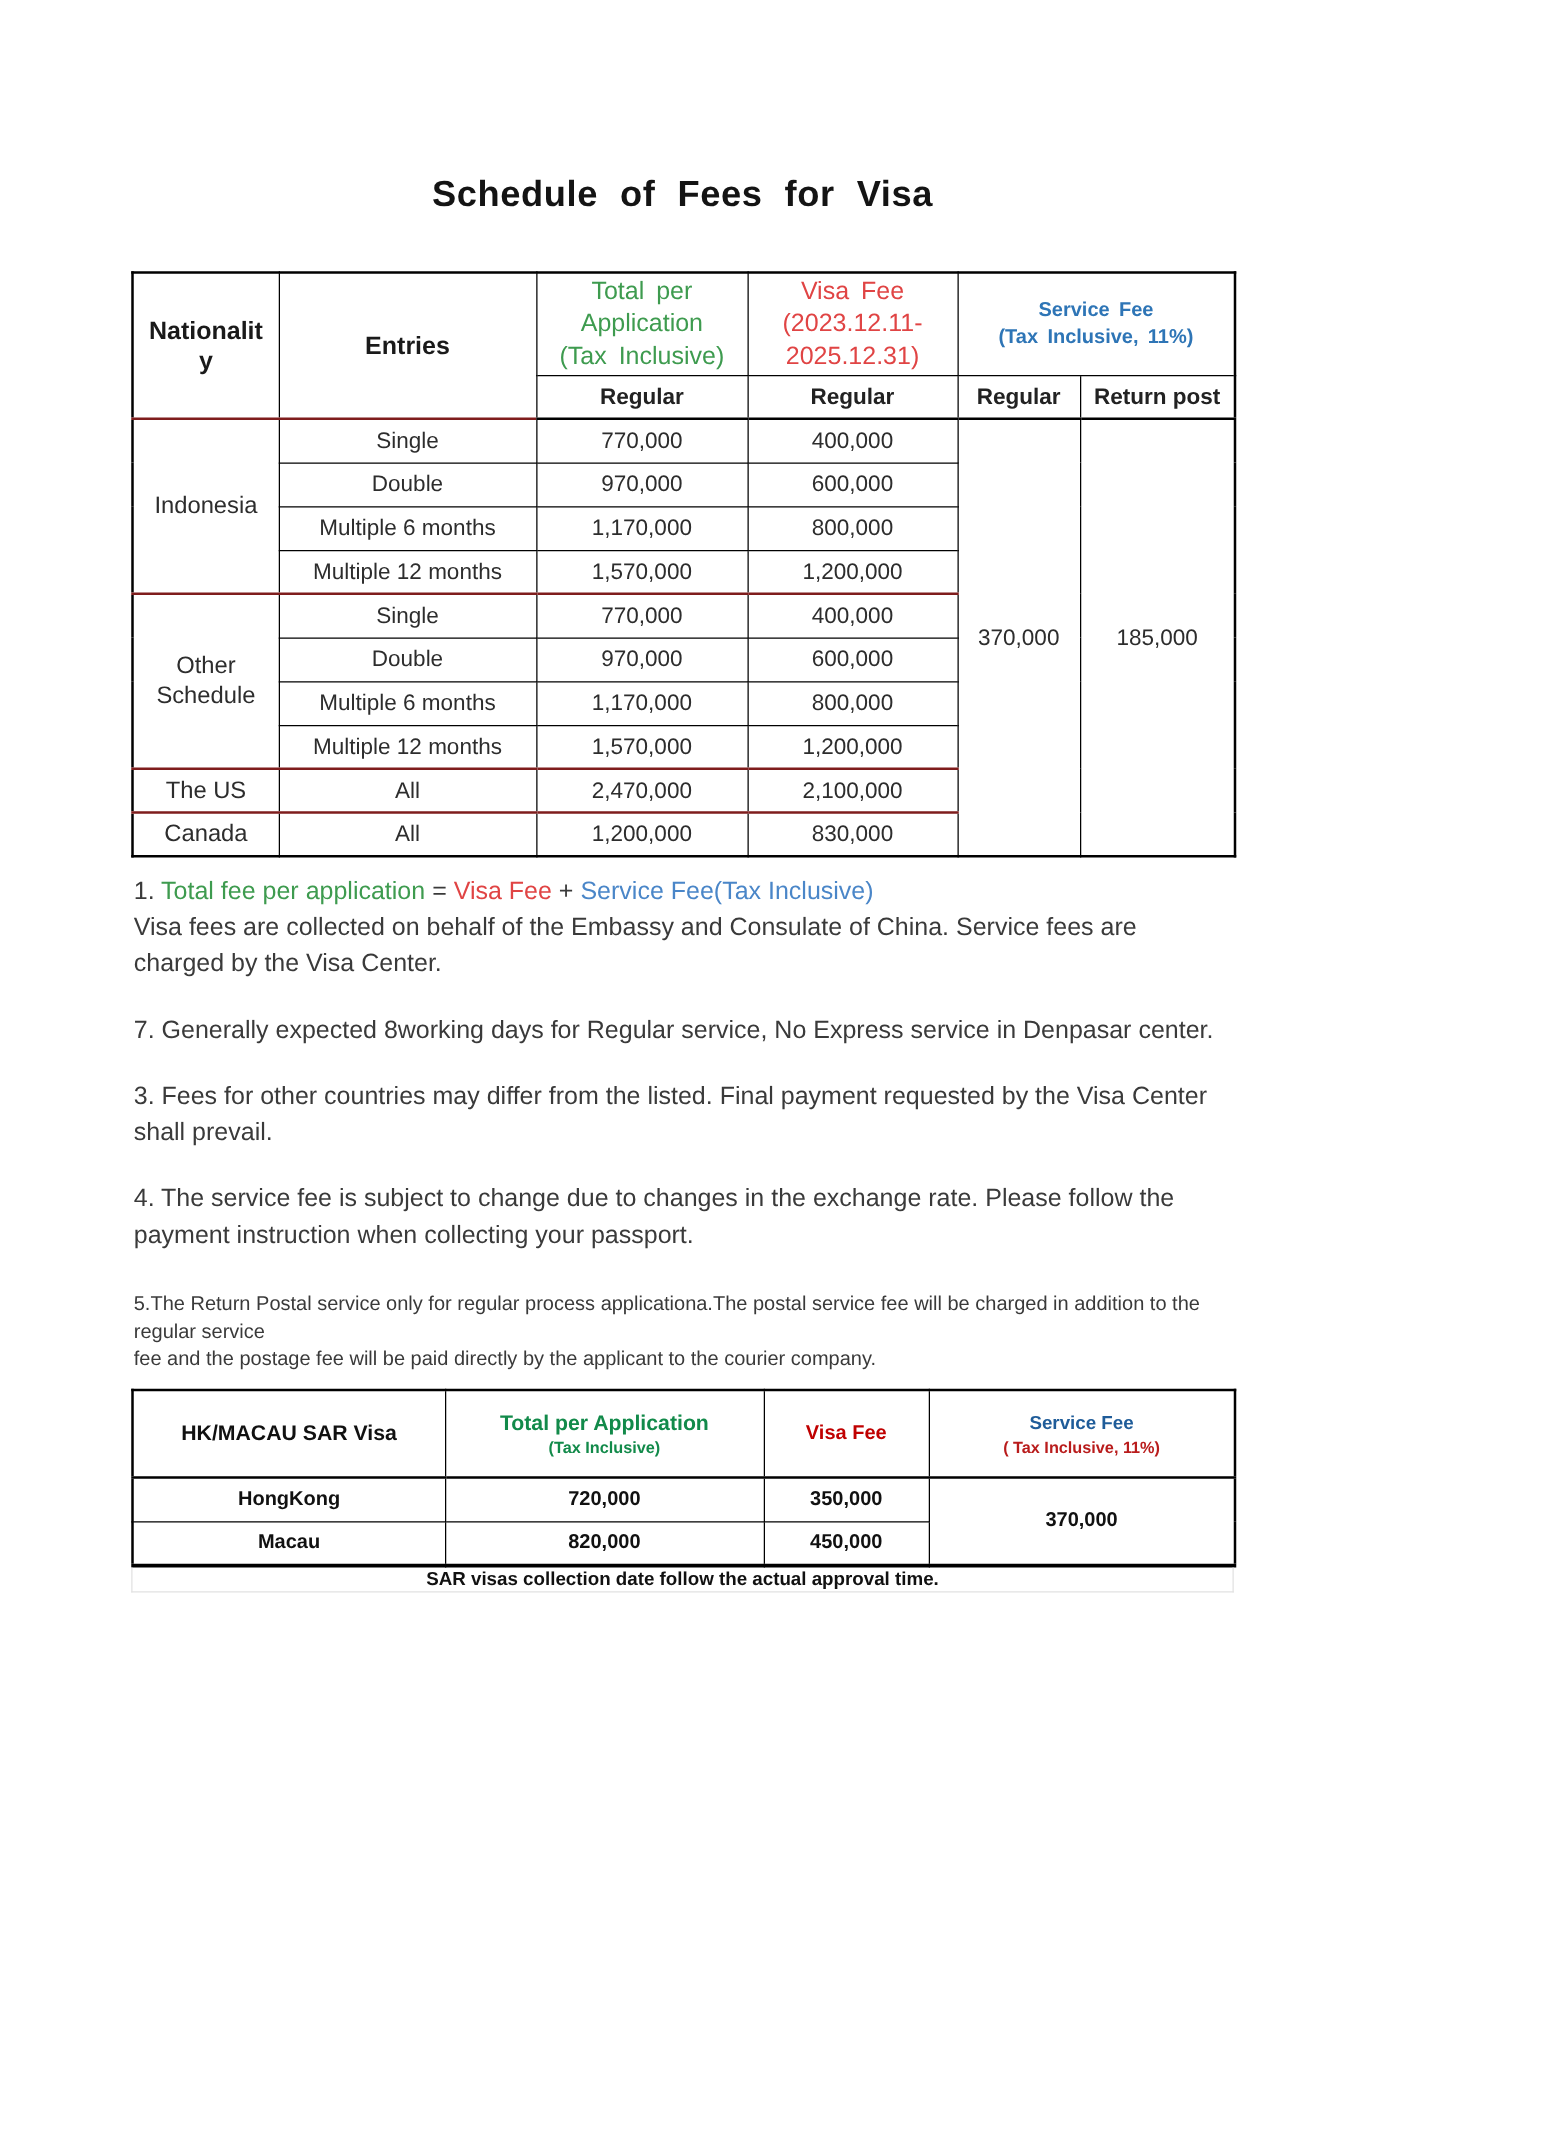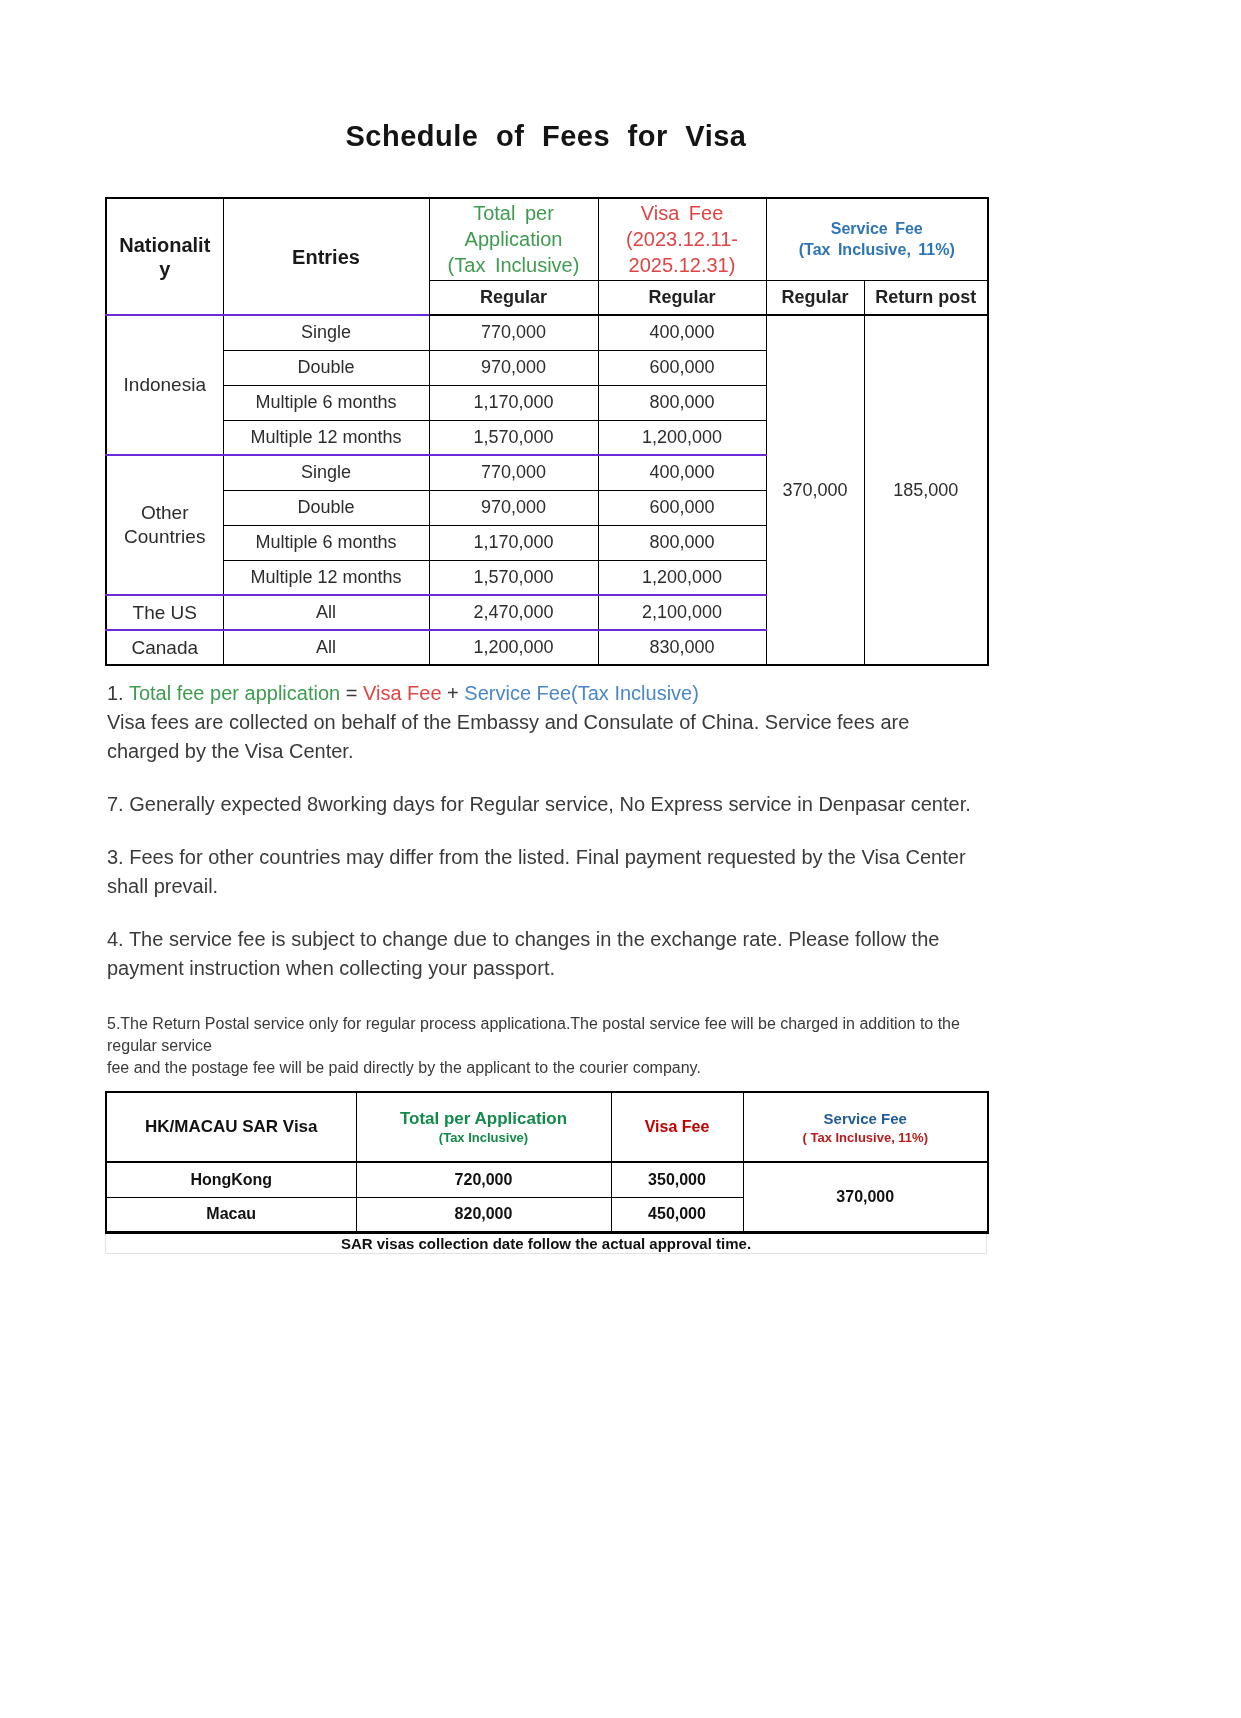--- a/index.html
+++ b/index.html
@@ -4,21 +4,21 @@
 <style>
   * { margin: 0; padding: 0; box-sizing: border-box; }
   html, body { background: #ffffff; }
   .page {
     width: 1241px; height: 1718px;
     background: #ffffff;
     font-family: "Liberation Sans", "DejaVu Sans", sans-serif;
     color: #2d2d2d;
     overflow: hidden;
   }
-  .content { width: 882px; margin-left: 105px; }
+  .content { width: 882px; margin-left: 105px; margin-top: 20px; }
 
   .title {
     padding-top: 120px;
     font-size: 29px;
     font-weight: bold;
     color: #141414;
     text-align: center;
     word-spacing: 9px;
     letter-spacing: 0.5px;
   }
@@ -36,21 +36,21 @@
     text-align: center;
     vertical-align: middle;
     padding: 0 2px;
     overflow: hidden;
   }
   .ml { white-space: pre-line; }
   tr.hdr { height: 82px; }
   tr.subhdr { height: 35px; }
   tr.body-row { height: 35px; }
   tr.subhdr td, th.span2 { border-bottom: 2px solid #000; }
-  tr.group-top td { border-top: 2px solid #6d28d9; }
+  tr.group-top td { border-top: 2px solid #7f1d1d; }
   th.nat-h, th.ent-h {
     font-size: 20px; font-weight: bold; color: #1a1a1a; line-height: 24px;
   }
   th.total-h { font-size: 20px; font-weight: 400; color: #3E9B4F; line-height: 26px; word-spacing: 4px; }
   th.visa-h  { font-size: 20px; font-weight: 400; color: #E04444; line-height: 26px; word-spacing: 4px; }
   th.svc-h   { font-size: 16px; font-weight: bold; color: #2E75B6; line-height: 21px; word-spacing: 3px; }
   tr.subhdr td { font-size: 18px; color: #222; font-weight: 700; }
   td.nat-cell { font-size: 19px; color: #2d2d2d; line-height: 24px; }
   td.data-cell { font-size: 18px; color: #2d2d2d; }
   td.svc-cell { font-size: 18px; color: #2d2d2d; }
@@ -160,21 +160,21 @@
         <td class="data-cell">800,000</td>
       </tr>
       <tr class="body-row">
         <td class="data-cell">Multiple 12 months</td>
         <td class="data-cell">1,570,000</td>
         <td class="data-cell">1,200,000</td>
       </tr>
 
       <tr class="body-row group-top">
         <td class="nat-cell ml" rowspan="4">Other
-Countries</td>
+Schedule</td>
         <td class="data-cell">Single</td>
         <td class="data-cell">770,000</td>
         <td class="data-cell">400,000</td>
       </tr>
       <tr class="body-row">
         <td class="data-cell">Double</td>
         <td class="data-cell">970,000</td>
         <td class="data-cell">600,000</td>
       </tr>
       <tr class="body-row">

